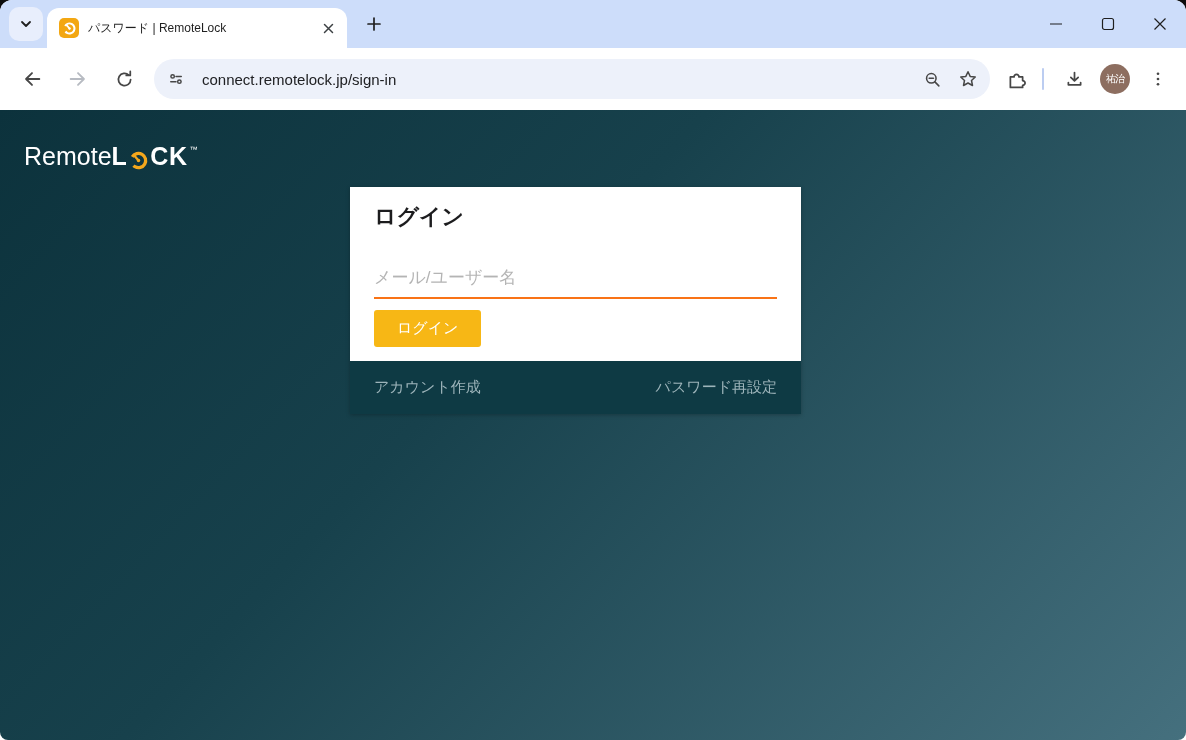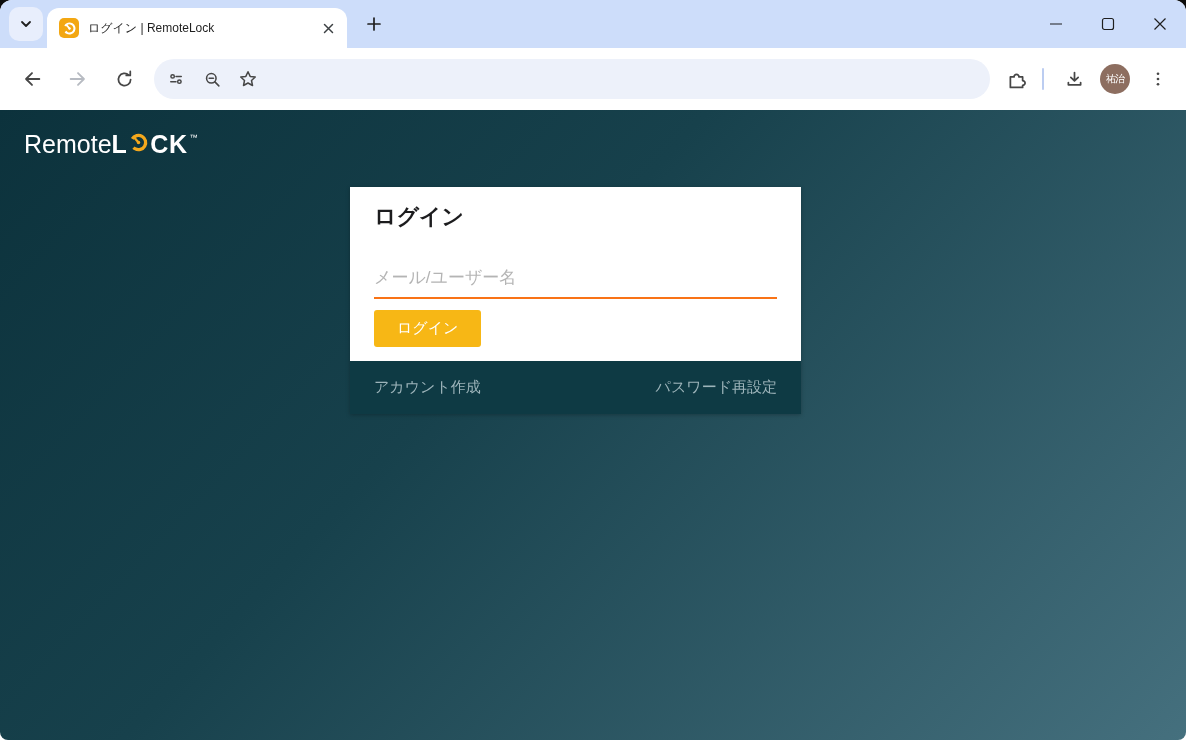--- a/index.html
+++ b/index.html
@@ -88,22 +88,22 @@
     color: #ffffff; font-size: 10px; display: flex; align-items: center; justify-content: center;
     cursor: pointer; margin: 0 6px 0 8px; letter-spacing: -1px; text-align: right;
   }
 
   
   .page {
     height: 630px; position: relative;
     background: linear-gradient(133deg, #0c323c 0%, #17414c 40%, #45707e 100%);
   }
   .logo {
-    position: absolute; left: 24px; top: 20px; color: #ffffff;
-    font-size: 25px; display: flex; align-items: flex-start; white-space: nowrap;
+    position: absolute; left: 24px; top: 32px; color: #ffffff;
+    font-size: 25px; display: flex; align-items: flex-end; white-space: nowrap;
   }
   .logo .lt { font-weight: 400; letter-spacing: 0; }
   .logo .hv { font-weight: 800; letter-spacing: 0.5px; }
   .logo .dial { margin: 2px 1px 0 1px; }
   .logo sup { font-size: 8px; margin-left: 2px; align-self: flex-start; margin-top: 3px; }
 
   .card {
     position: absolute; left: 350px; top: 77px; width: 451px;
     box-shadow: 0 1px 4px rgba(0,0,0,0.25);
   }
@@ -146,21 +146,21 @@
     </div>
 
     <div class="tab">
       <div class="favicon">
         <svg width="15" height="15" viewBox="0 0 15 15">
           <circle cx="7.5" cy="7.5" r="5" fill="none" stroke="#ffffff" stroke-width="2.1" stroke-dasharray="25 7" transform="rotate(-150 7.5 7.5)"></circle>
           <line x1="7.5" y1="7.5" x2="4.4" y2="3.9" stroke="#ffffff" stroke-width="1.7" stroke-linecap="round"></line>
           <circle cx="7.5" cy="7.5" r="1.2" fill="#ffffff"></circle>
         </svg>
       </div>
-      <span class="tab-title">ログイン | RemoteLock</span>
+      <span class="tab-title">パスワード | RemoteLock</span>
       <div class="tab-close">
         <span>
           <svg width="11" height="11" viewBox="0 0 11 11">
               <path d="M1.5 1.5l8 8M9.5 1.5l-8 8" stroke="#3c4043" stroke-width="1.5" stroke-linecap="round"></path>
             </svg>
         </span>
       </div>
     </div>
 
     <div class="newtab-btn">
@@ -224,20 +224,21 @@
       <div class="site-info-btn">
         <span>
           <svg width="18" height="18" viewBox="0 0 24 24" fill="none" stroke="#474747" stroke-width="2" stroke-linecap="round">
             <circle cx="7.5" cy="8.5" r="2.3"></circle>
               <path d="M12 8.5h7"></path>
             <path d="M5 15.5h7"></path>
               <circle cx="16.5" cy="15.5" r="2.3"></circle>
           </svg>
         </span>
       </div>
+      <span class="url-text">connect.remotelock.jp/sign-in</span>
       <div class="pill-icon-btn">
         <span>
           <svg width="19" height="19" viewBox="0 0 24 24" fill="none" stroke="#474747" stroke-width="2" stroke-linecap="round">
             <circle cx="10.5" cy="10.5" r="6"></circle>
               <path d="M15 15l5 5"></path>
               <path d="M7.8 10.5h5.4"></path>
           </svg>
         </span>
       </div>
       <div class="pill-icon-btn">

